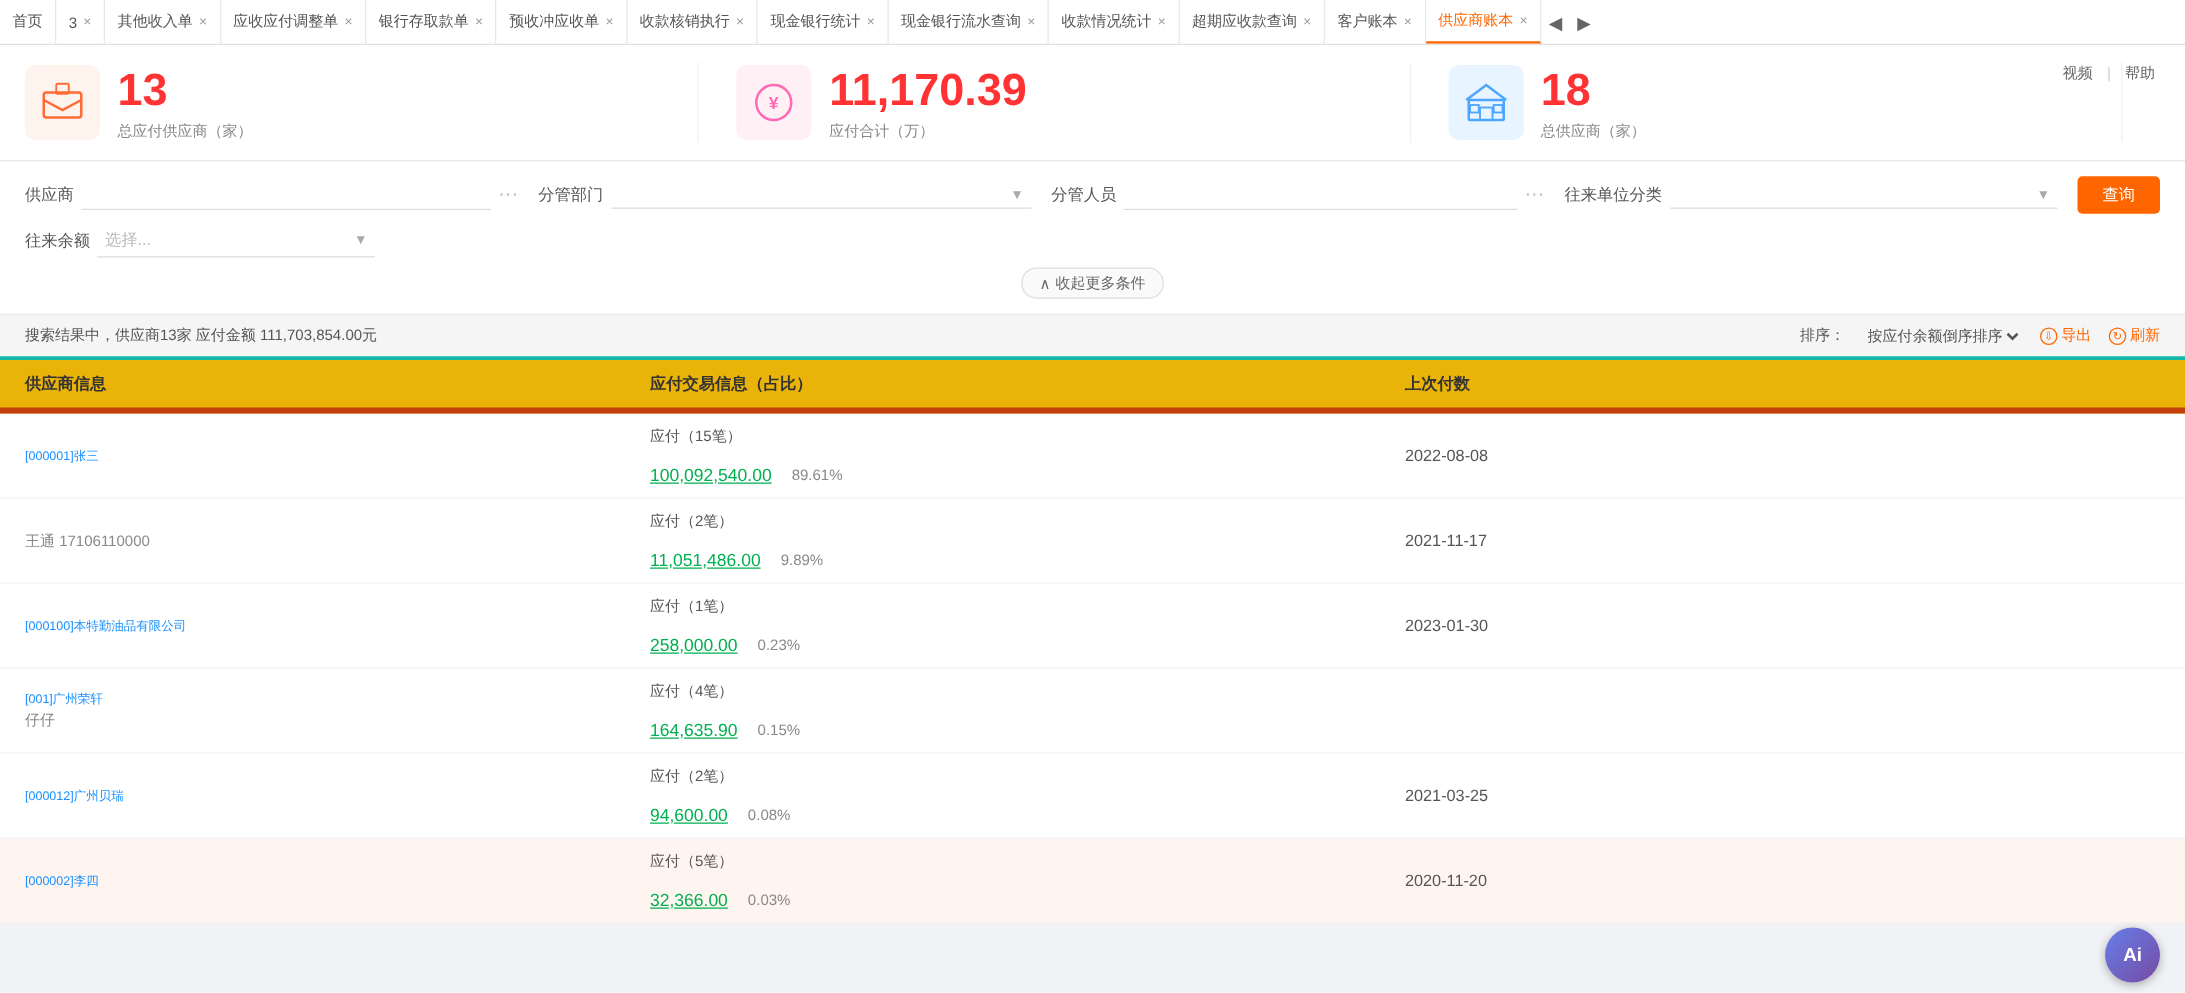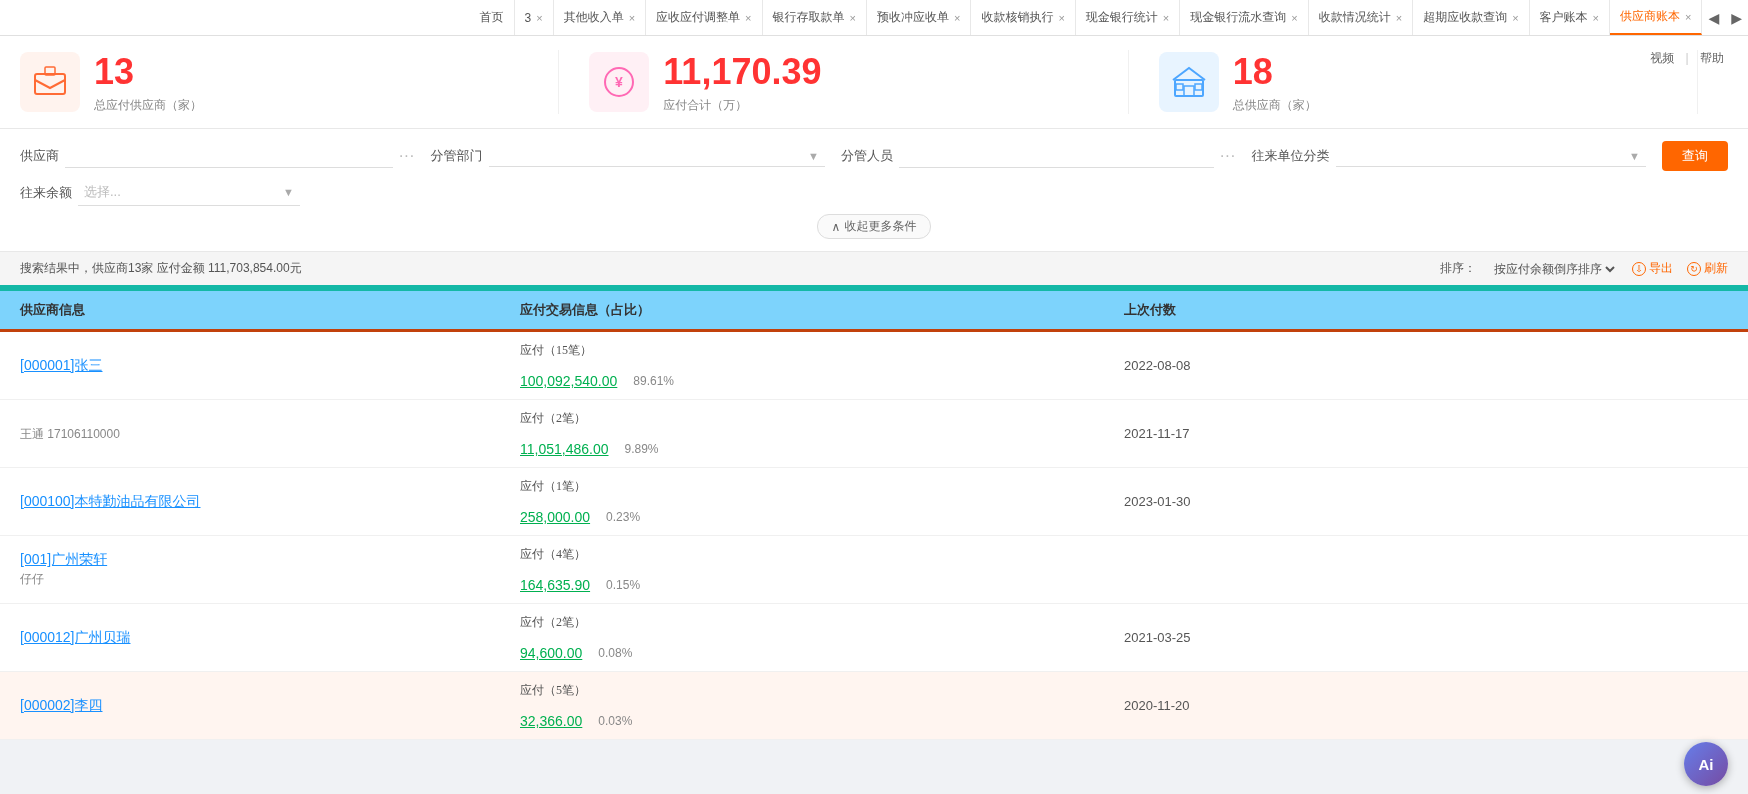--- a/index.html
+++ b/index.html
@@ -1,21 +1,21 @@
 <!DOCTYPE html>
 <html><head>
   <meta charset="utf-8">
   <style>
     * { box-sizing: border-box; margin: 0; padding: 0; }
     body { font-family: 'Microsoft YaHei', Arial, sans-serif; font-size: 13px; background: #f0f2f5; color: #333; }
 
     
     .nav-bar {
       display: flex; align-items: center; background: #fff;
-      border-bottom: 1px solid #e0e0e0; height: 36px; overflow: hidden; justify-content: flex-end;
+      border-bottom: 1px solid #e0e0e0; height: 36px; overflow: hidden;
     }
     .nav-item {
       display: flex; align-items: center; padding: 0 10px; height: 100%;
       white-space: nowrap; cursor: pointer; font-size: 12px; color: #555;
       border-right: 1px solid #e8e8e8; flex-shrink: 0;
     }
     .nav-item.active { color: #ff6600; border-bottom: 2px solid #ff6600; }
     .nav-item .close-btn { margin-left: 5px; color: #999; font-size: 11px; cursor: pointer; }
     .nav-arrow { padding: 0 6px; cursor: pointer; font-size: 14px; color: #666; }
 
@@ -70,44 +70,44 @@
     }
     .collapse-row { display: flex; justify-content: center; margin-top: 4px; }
     .collapse-btn {
       font-size: 12px; color: #666; cursor: pointer; display: flex; align-items: center; gap: 4px;
       border: 1px solid #ddd; padding: 3px 14px; border-radius: 12px; background: #fafafa;
     }
 
     
     .result-bar {
       background: #f5f5f5; padding: 8px 20px; display: flex; align-items: flex-end;
-      justify-content: space-between; border-bottom: 6px solid #14b8a6;
+      justify-content: space-between; border-bottom: 3px solid #14b8a6;
     }
     .result-info { font-size: 12px; color: #555; }
     .result-actions { display: flex; align-items: center; gap: 14px; font-size: 12px; color: #555; }
     .sort-select { border: none; background: transparent; font-size: 12px; color: #555; cursor: pointer; }
     .action-btn { display: flex; align-items: center; gap: 3px; cursor: pointer; color: #ff6600; }
     .action-btn .icon-circle { width: 14px; height: 14px; border-radius: 50%; border: 1.5px solid #ff6600; display: inline-flex; align-items: center; justify-content: center; font-size: 9px; }
 
     
     .table-section { background: #fff; margin: 0; }
     .table-header {
       display: grid; grid-template-columns: 500px 1fr 1fr;
-      background: #7dd3fc; border-bottom: 3px solid #c2410c;
+      background: #eab308; border-bottom: 5px solid #c2410c;
       padding: 10px 20px; font-weight: bold; font-size: 13px; color: #333;
     }
     .table-row {
       display: grid; grid-template-columns: 500px 1fr 1fr;
       border-bottom: 1px solid #f0f0f0; padding: 10px 20px;
       align-items: center; background: #fff;
     }
     .table-row:last-child { background: #fff5f0; }
-    .supplier-link { color: #1890ff; text-decoration: underline; cursor: pointer; font-size: 14px; }
+    .supplier-link { color: #1890ff; cursor: pointer; font-size: 10px; }
     .supplier-sub { font-size: 12px; color: #888; margin-top: 2px; }
-    .tx-label { font-size: 12px; color: #555; font-family: Liberation Serif, serif; }
+    .tx-label { font-size: 12px; color: #555; }
     .tx-amount { color: #00b050; font-size: 14px; font-weight: 500; text-decoration: underline; cursor: pointer; }
     .tx-percent { font-size: 12px; color: #888; margin-left: 16px; }
     .tx-row { display: flex; align-items: center; margin-top: 14px; }
     .last-pay { font-size: 13px; color: #555; }
 
     
     ::-webkit-scrollbar { width: 6px; }
     ::-webkit-scrollbar-thumb { background: #ccc; border-radius: 3px; }
 
     .ai-badge {

